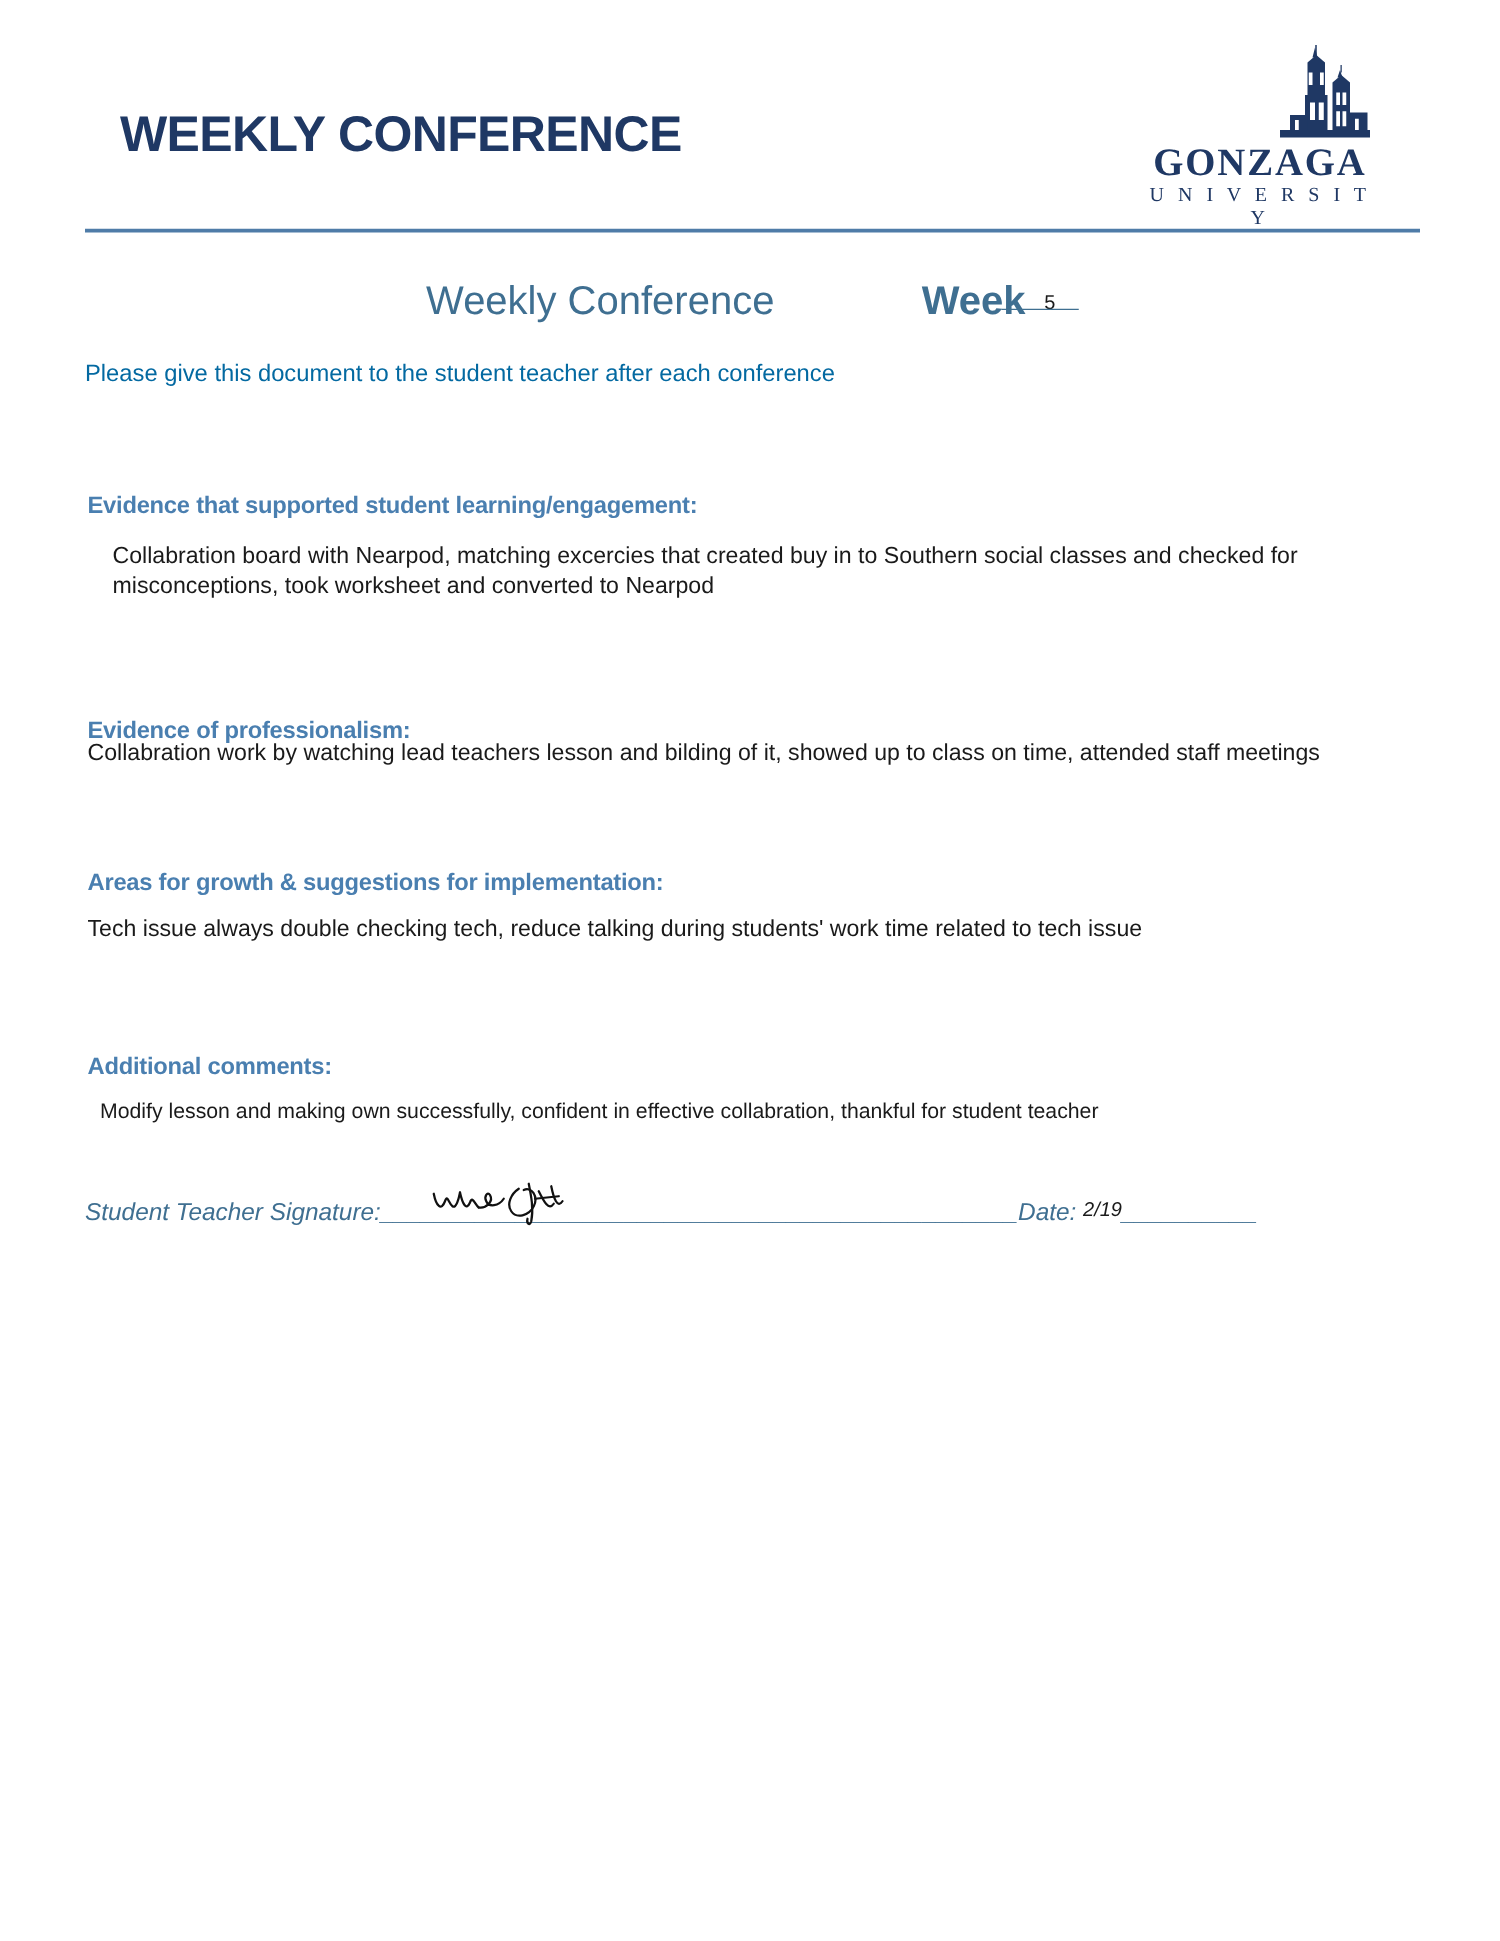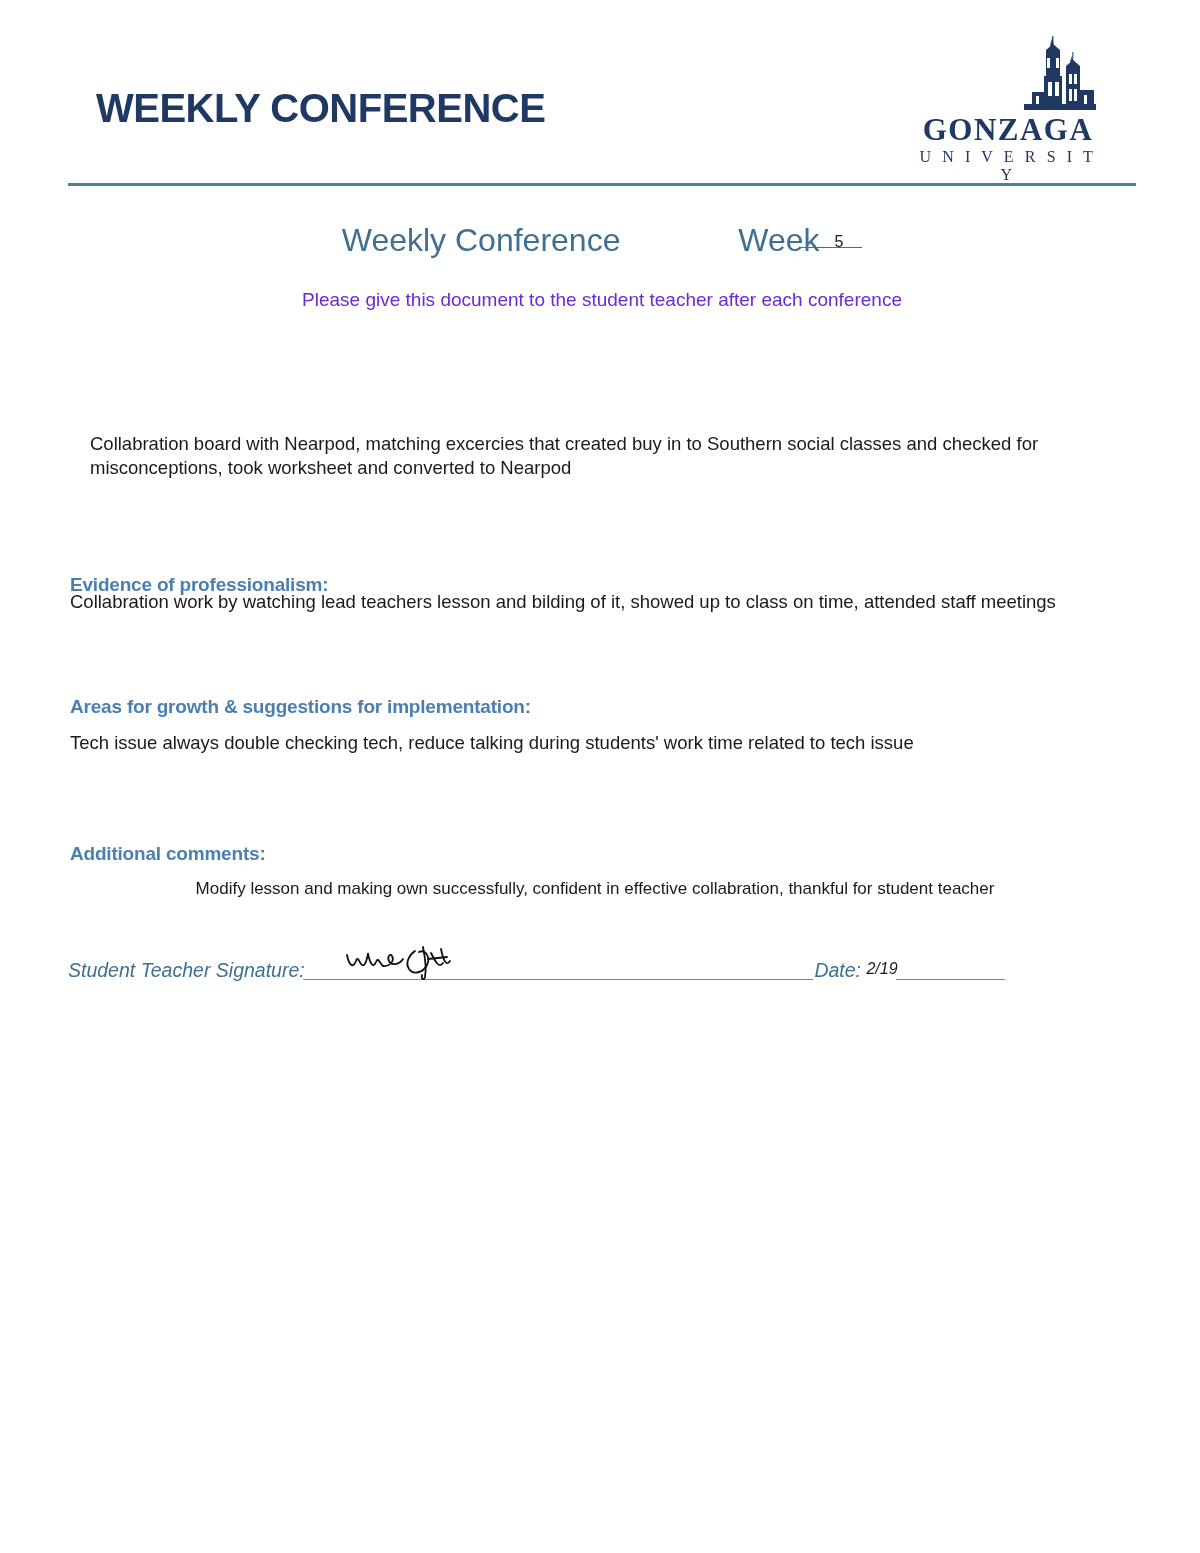--- a/index.html
+++ b/index.html
@@ -99,20 +99,21 @@
     color: #3f6f91;
     font-size: 32px;
     font-weight: normal;
   }
   .doc-title {
     display: inline-block;
   }
   .week-label {
     display: inline-block;
     margin-left: 109px;
+    font-weight: bold;
   }
   .week-value {
     display: inline-block;
     font-size: 16px;
     vertical-align: 4px;
     margin-left: 6px;
     color: #1a1a1a;
   }
   .week-rule {
     display: inline-block;
@@ -120,22 +121,22 @@
     width: 62px;
     margin-left: -52px;
     vertical-align: 3px;
   }
 
   .doc-subtitle {
     position: absolute;
     left: 68px;
     top: 289px;
     width: 1068px;
-    text-align: center;
-    color: #6d28d9;
+    text-align: left;
+    color: #0369a1;
     font-size: 19px;
   }
 
   .section-head {
     position: absolute;
     color: #4a7fb0;
     font-size: 19px;
     font-weight: bold;
     letter-spacing: -0.2px;
   }
@@ -149,21 +150,21 @@
   #sec1-head { left: 70px; top: 394px; }
   #sec1-body { left: 90px; top: 432px; width: 1078px; }
 
   #sec2-head { left: 70px; top: 546px; margin-top: 28px; }
   #sec2-body { left: 70px; top: 590px; width: 1030px; }
 
   #sec3-head { left: 70px; top: 696px; }
   #sec3-body { left: 70px; top: 731px; width: 1030px; }
 
   #sec4-head { left: 70px; top: 843px; }
-  #sec4-body { left: 80px; top: 878px; width: 1030px; font-size: 17px; text-align: center; }
+  #sec4-body { left: 80px; top: 878px; width: 1030px; font-size: 17px; }
 
   
   .sig-block {
     position: absolute;
     left: 68px;
     top: 955px;
     width: 1000px;
     color: #3f6f91;
     font-size: 19.5px;
     line-height: 1.55;
@@ -232,20 +233,21 @@
 
   <div class="doc-title-row">
     <span class="doc-title">Weekly Conference</span>
     <span class="week-label">Week</span>
     <span class="week-value">5</span>
     <span class="week-rule"></span>
   </div>
 
   <div class="doc-subtitle">Please give this document to the student teacher after each conference</div>
 
+  <div class="section-head" id="sec1-head">Evidence that supported student learning/engagement:</div>
   <div class="section-body" id="sec1-body">Collabration board with Nearpod, matching excercies that created buy in to Southern social classes and checked for misconceptions, took worksheet and converted to Nearpod</div>
 
   <div class="section-head" id="sec2-head">Evidence of professionalism:</div>
   <div class="section-body" id="sec2-body">Collabration work by watching lead teachers lesson and bilding of it, showed up to class on time, attended staff meetings</div>
 
   <div class="section-head" id="sec3-head">Areas for growth &amp; suggestions for implementation:</div>
   <div class="section-body" id="sec3-body">Tech issue always double checking tech, reduce talking during students' work time related to tech issue</div>
 
   <div class="section-head" id="sec4-head">Additional comments:</div>
   <div class="section-body" id="sec4-body">Modify lesson and making own successfully, confident in effective collabration, thankful for student teacher</div>

